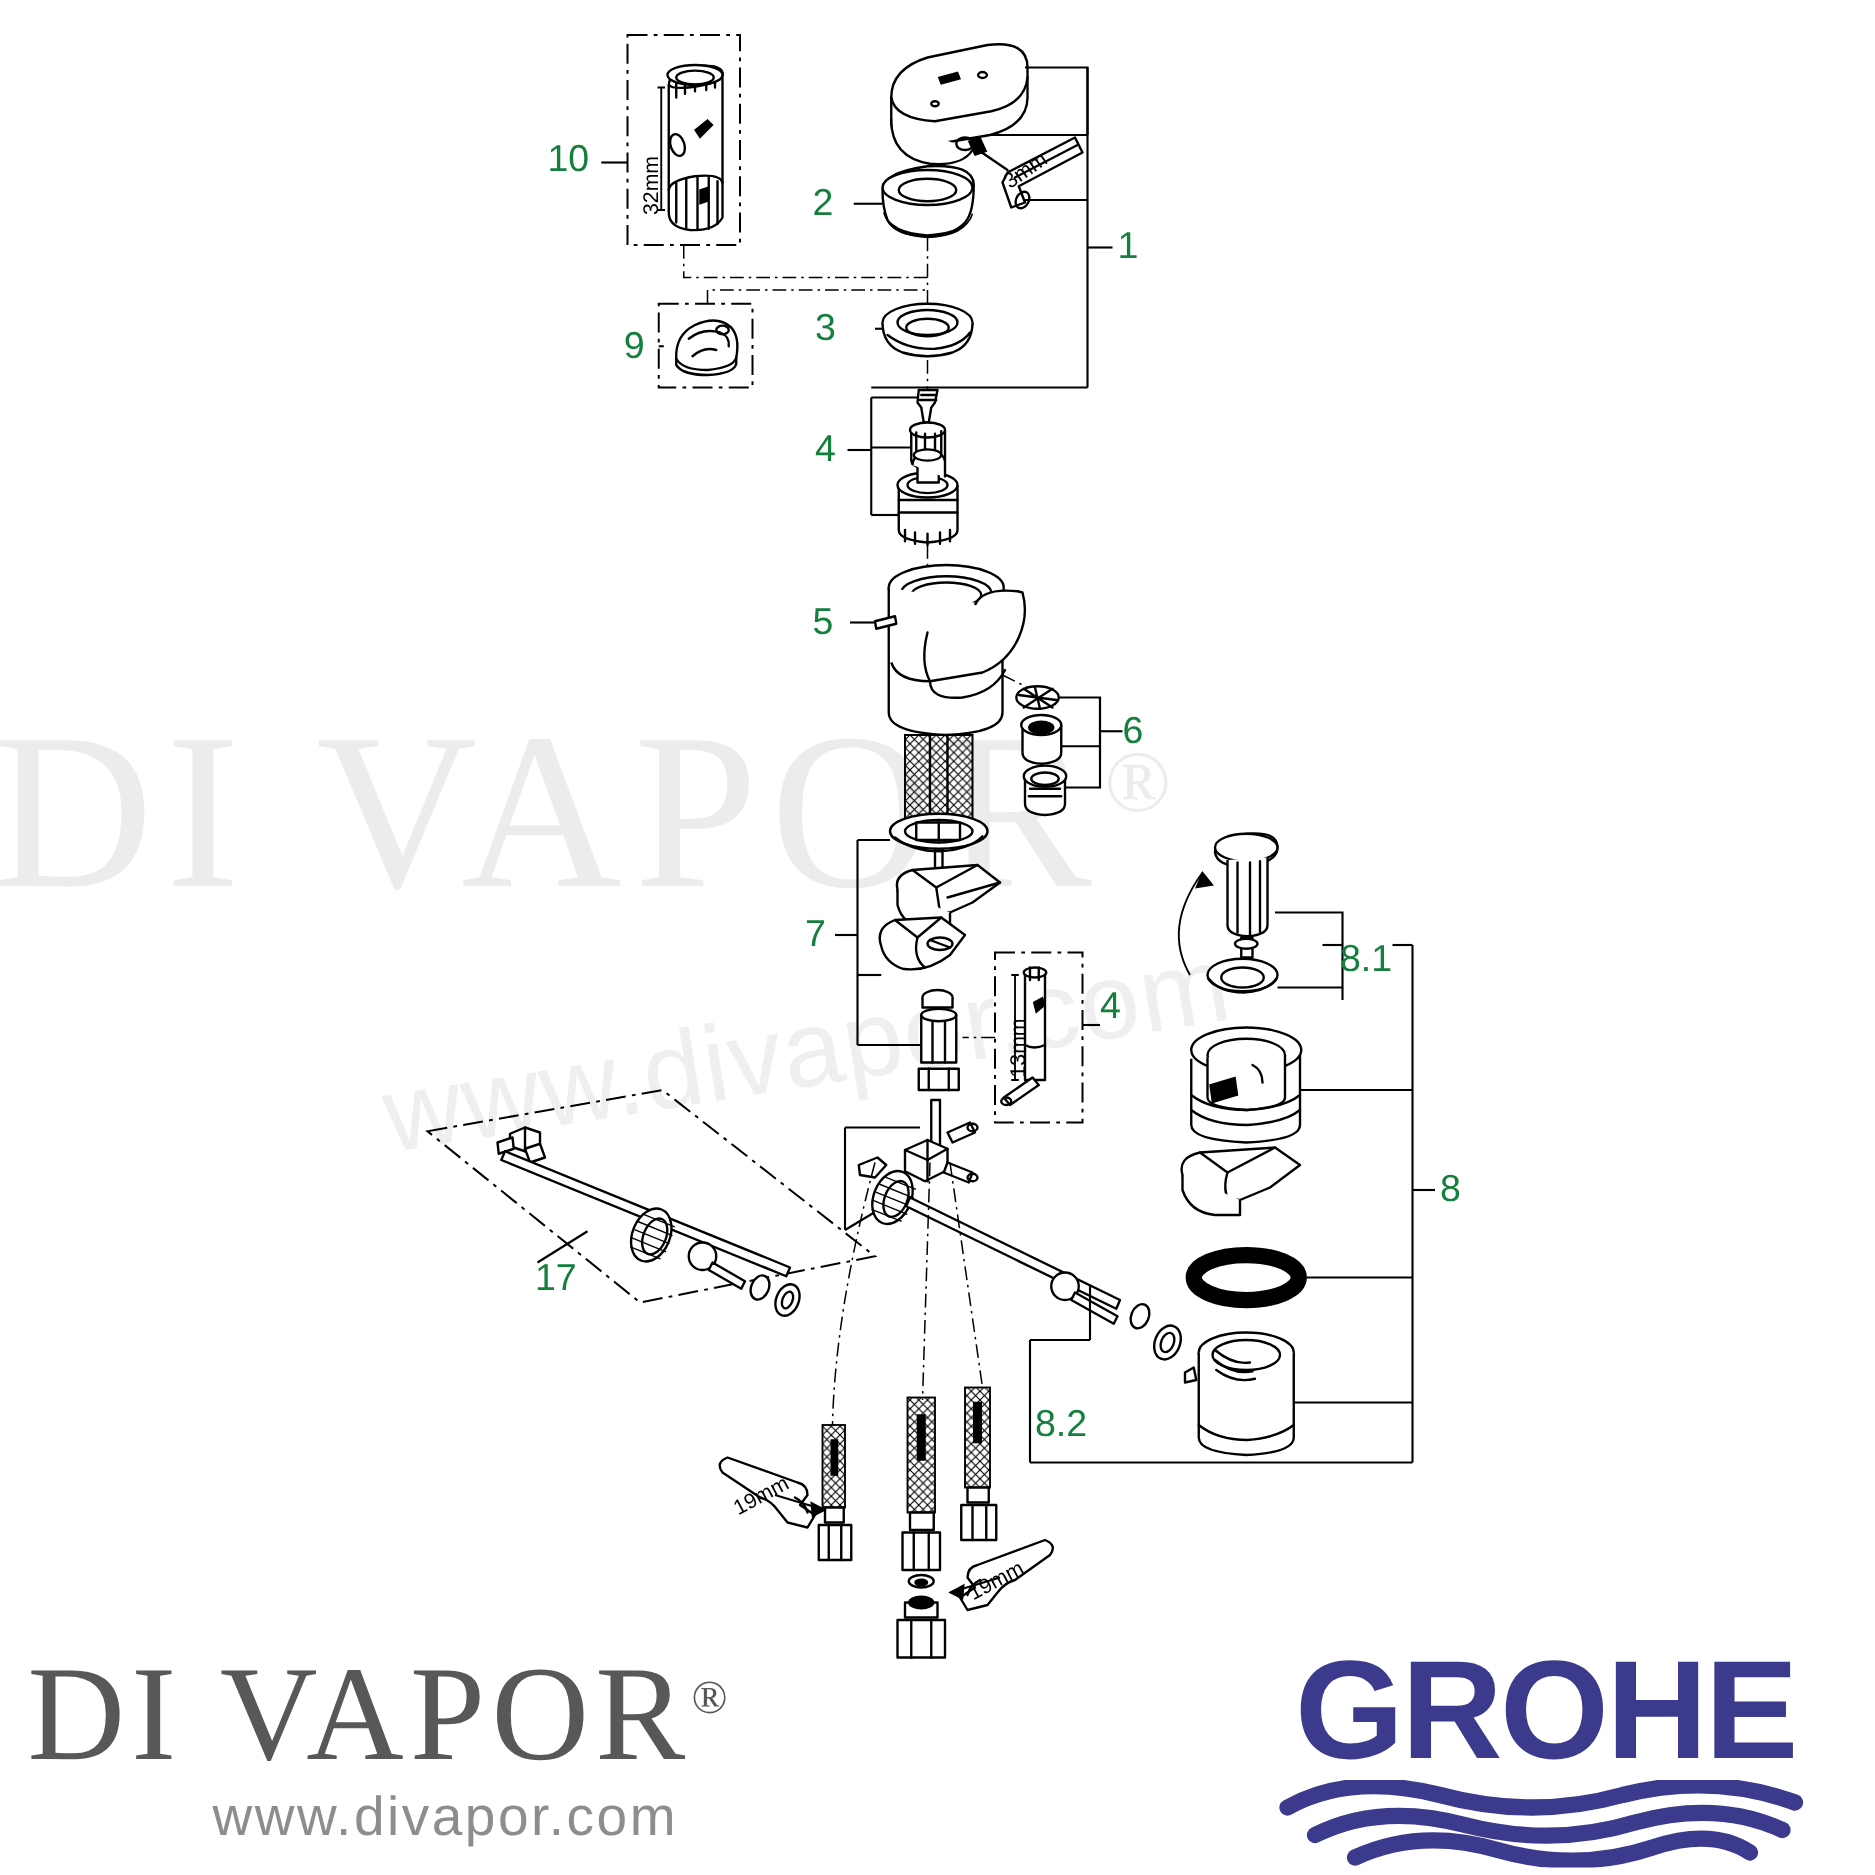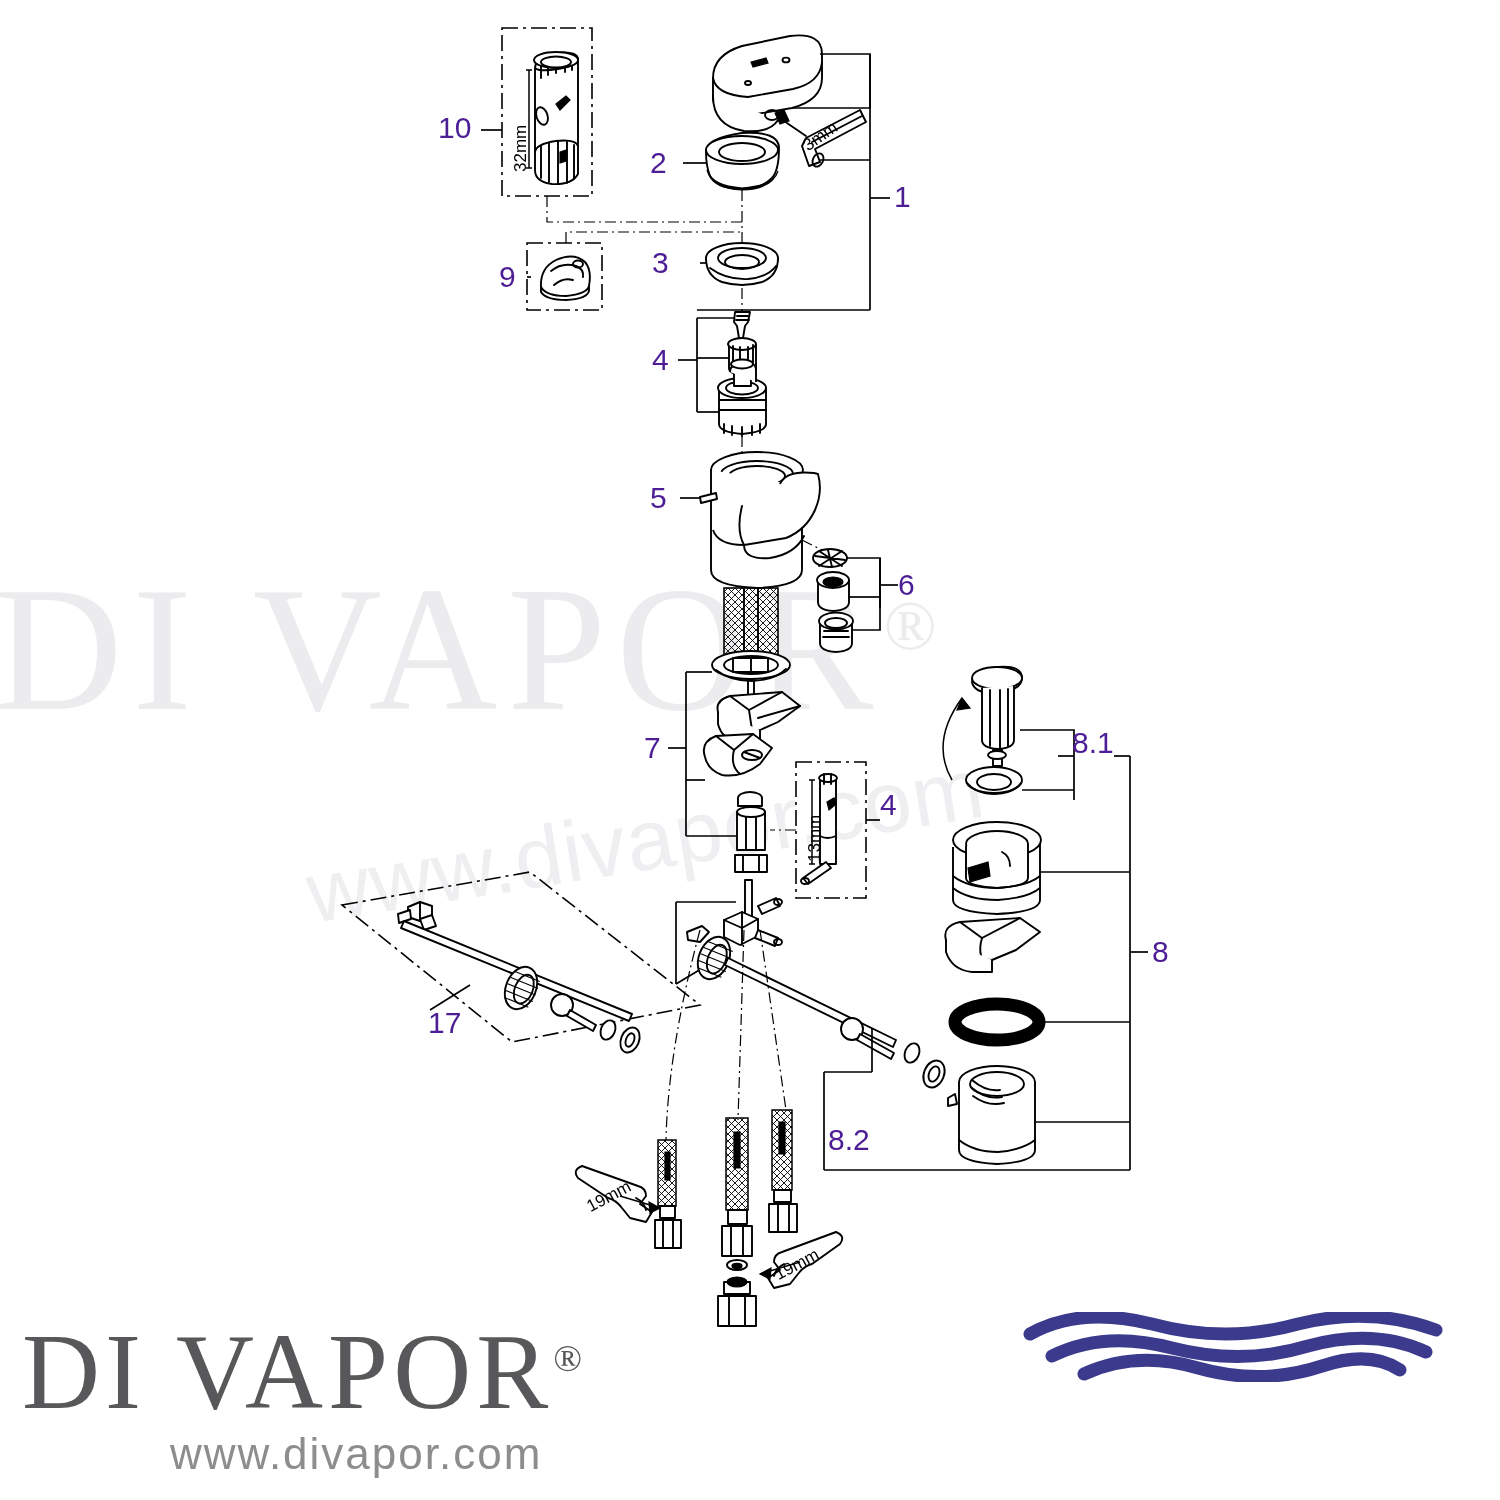--- a/index.html
+++ b/index.html
@@ -21,21 +21,21 @@
   .wm-url{
     left:300px;top:845px;font-size:86px;letter-spacing:1px;color:#efeff1;
     transform:rotate(-9deg);transform-origin:left top;
   }
 
   
   #art{position:absolute;left:0;top:0;}
 
   
   .lbl{
-    position:absolute;font-size:30px;font-weight:400;color:#4c1d95;
+    position:absolute;font-size:30px;font-weight:400;color:#15803d;
     font-family:"Liberation Sans","DejaVu Sans",sans-serif;line-height:1;
   }
   .dim{
     position:absolute;font-size:17px;color:#000;font-weight:400;line-height:1;
     font-family:"Liberation Sans","DejaVu Sans",sans-serif;
   }
   .dim.v{transform:rotate(-90deg);transform-origin:left top;}
   .dim.r35{transform:rotate(-35deg);transform-origin:left top;}
   .dim.r30{transform:rotate(-28deg);transform-origin:left top;}
 
@@ -441,37 +441,38 @@
   <div class="lbl" style="left:438px;top:113px;">10</div>
   <div class="lbl" style="left:650px;top:148px;">2</div>
   <div class="lbl" style="left:894px;top:182px;">1</div>
   <div class="lbl" style="left:499px;top:262px;">9</div>
   <div class="lbl" style="left:652px;top:248px;">3</div>
   <div class="lbl" style="left:652px;top:345px;">4</div>
   <div class="lbl" style="left:650px;top:483px;">5</div>
   <div class="lbl" style="left:898px;top:570px;">6</div>
   <div class="lbl" style="left:644px;top:733px;">7</div>
   <div class="lbl" style="left:880px;top:790px;">4</div>
-  <div class="lbl" style="left:1072px;top:728px;">8.1</div>
+  <div class="lbl" style="left:1072px;top:753px;">8.1</div>
   <div class="lbl" style="left:1152px;top:937px;">8</div>
   <div class="lbl" style="left:828px;top:1093px;margin-top:32px;">8.2</div>
   <div class="lbl" style="left:428px;top:1008px;">17</div>
 
   <div class="dim v" style="left:512px;top:172px;">32mm</div>
   <div class="dim r35" style="left:800px;top:140px;">3mm</div>
   <div class="dim v" style="left:806px;top:862px;">13mm</div>
   <div class="dim r30" style="left:584px;top:1200px;">19mm</div>
   <div class="dim r30" style="left:772px;top:1268px;">19mm</div>
 
   <div class="divapor-logo">
     <span>DI VAPOR</span><span class="reg">®</span>
   </div>
   <div class="divapor-url">www.divapor.com</div>
 
   <div class="grohe-wrap">
+    <div class="grohe-word">GROHE</div>
     <svg width="470" height="70" viewBox="0 0 470 70">
       <path d="M18 22 Q68 -6 140 12 Q214 32 286 12 Q358 -6 424 18" fill="none" stroke="#3b3a8c" stroke-width="13" stroke-linecap="round"></path>
       <path d="M40 44 Q92 18 160 36 Q230 54 296 34 Q362 16 414 40" fill="none" stroke="#3b3a8c" stroke-width="13" stroke-linecap="round"></path>
       <path d="M72 62 Q124 38 186 56 Q250 74 310 54 Q358 38 388 58" fill="none" stroke="#3b3a8c" stroke-width="13" stroke-linecap="round"></path>
     </svg>
   </div>
 
 </div>
 
 </body></html>

